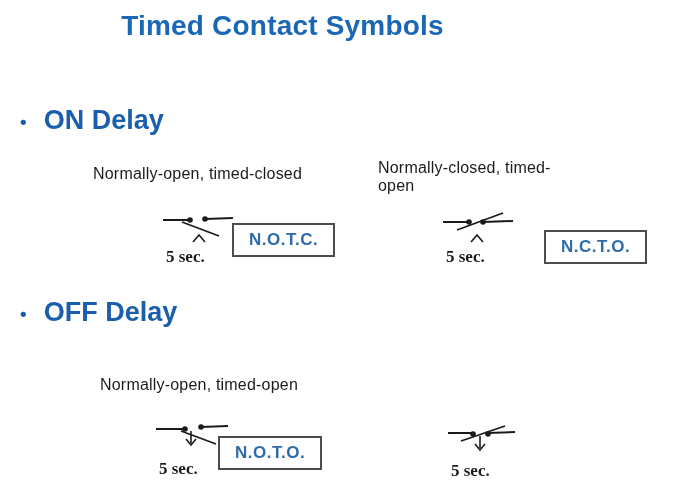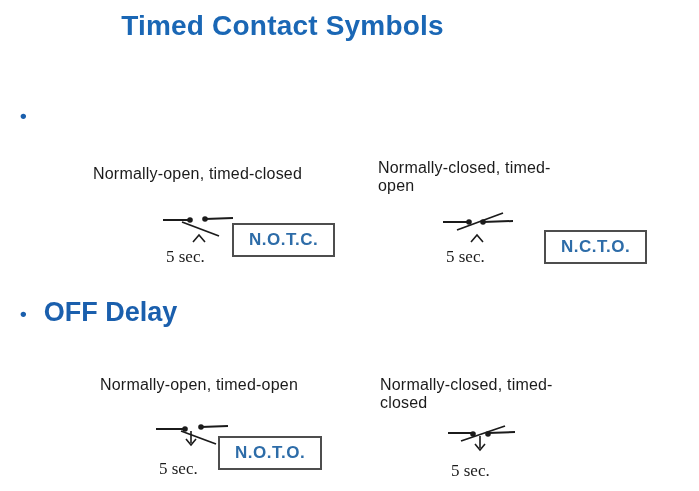--- a/index.html
+++ b/index.html
@@ -34,21 +34,21 @@
   .heading-off{left:20px;top:297px;}
   .contact-label{
     position:absolute;
     font-size:16px;color:var(--text);letter-spacing:0.2px;
   }
   .sym-col{position:absolute;display:flex;flex-direction:column;align-items:flex-start;}
   .sym-col svg{display:block;}
   .delay{
     font-family:"Liberation Serif", serif;
     font-size:17px;color:var(--text);
-    margin-top:1px;padding-left:3px;
+    margin-top:1px;padding-left:3px;font-weight:bold;
   }
   .abbr-box{
     position:absolute;
     border:2px solid var(--box-border);
     background:var(--background);
     padding:5px 15px;min-width:86px;text-align:left;
     font-size:17px;font-weight:bold;color:var(--abbr-blue);
     letter-spacing:0.5px;
   }
   .stroke{stroke:#1b1b1b;fill:none;}
@@ -59,20 +59,21 @@
 </style>
 </head>
 <body>
 
 <div class="slide">
 
   <div class="title">Timed Contact Symbols</div>
 
   <div class="section-heading heading-on">
     <span class="bullet">•</span>
+    <span>ON Delay</span>
   </div>
 
   <div class="contact-label" style="left:93px;top:165px;">Normally-open, timed-closed</div>
   <div class="contact-label" style="left:378px;top:159px;">Normally-closed, timed-open</div>
 
   <div class="sym-col" style="left:163px;top:209px;">
     <svg width="72" height="37" viewBox="0 0 72 37">
       <line class="stroke lead" x1="0" y1="11" x2="27" y2="11"></line>
       <circle class="dot" cx="27" cy="11" r="2.8"></circle>
       <circle class="dot" cx="42" cy="10" r="2.8"></circle>
@@ -96,21 +97,20 @@
     <div class="delay">5 sec.</div>
   </div>
   <div class="abbr-box" style="left:512px;top:230px;margin-left:32px;">N.C.T.O.</div>
 
   <div class="section-heading heading-off">
     <span class="bullet">•</span>
     <span>OFF Delay</span>
   </div>
 
   <div class="contact-label" style="left:100px;top:376px;">Normally-open, timed-open</div>
-  <div class="contact-label" style="left:380px;top:376px;">Normally-closed, timed-closed</div>
 
   <div class="sym-col" style="left:156px;top:420px;">
     <svg width="74" height="38" viewBox="0 0 74 38">
       <line class="stroke lead" x1="0" y1="9" x2="29" y2="9"></line>
       <circle class="dot" cx="29" cy="9" r="2.8"></circle>
       <circle class="dot" cx="45" cy="7" r="2.8"></circle>
       <line class="stroke lead" x1="45" y1="7" x2="72" y2="6"></line>
       <line class="stroke arm" x1="25" y1="11" x2="60" y2="24"></line>
       <line class="stroke arrow" x1="35" y1="11" x2="35" y2="23"></line>
       <path class="stroke arrow" d="M30,19 L35,25 L40,19"></path>

